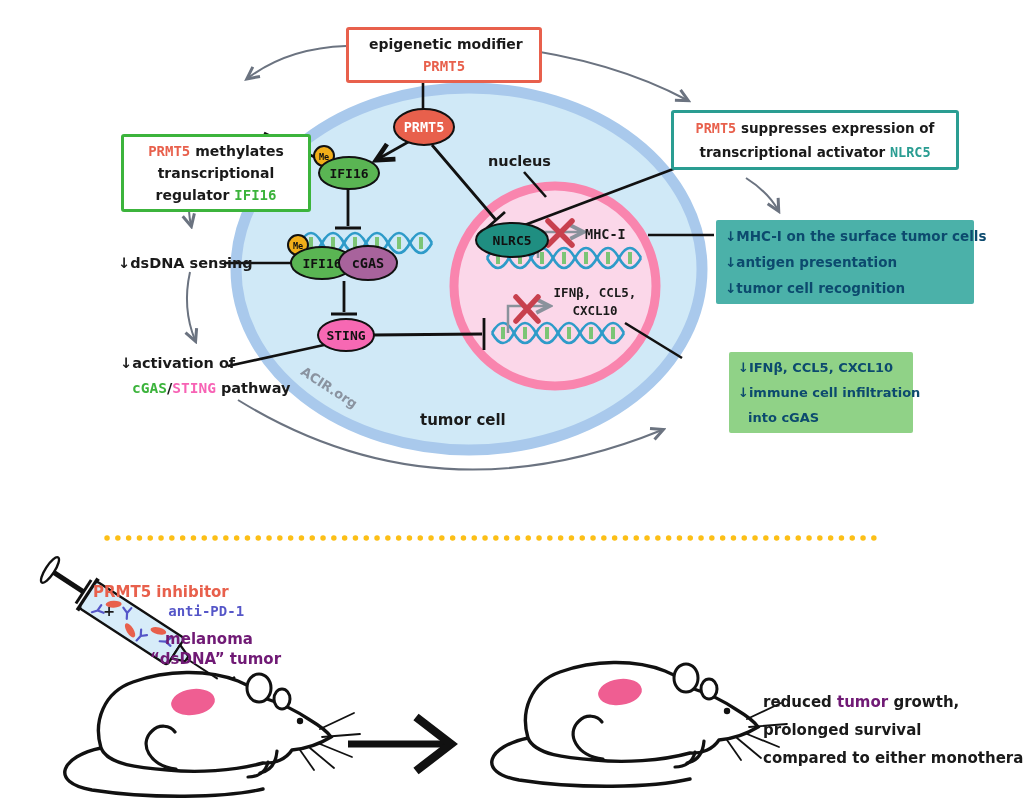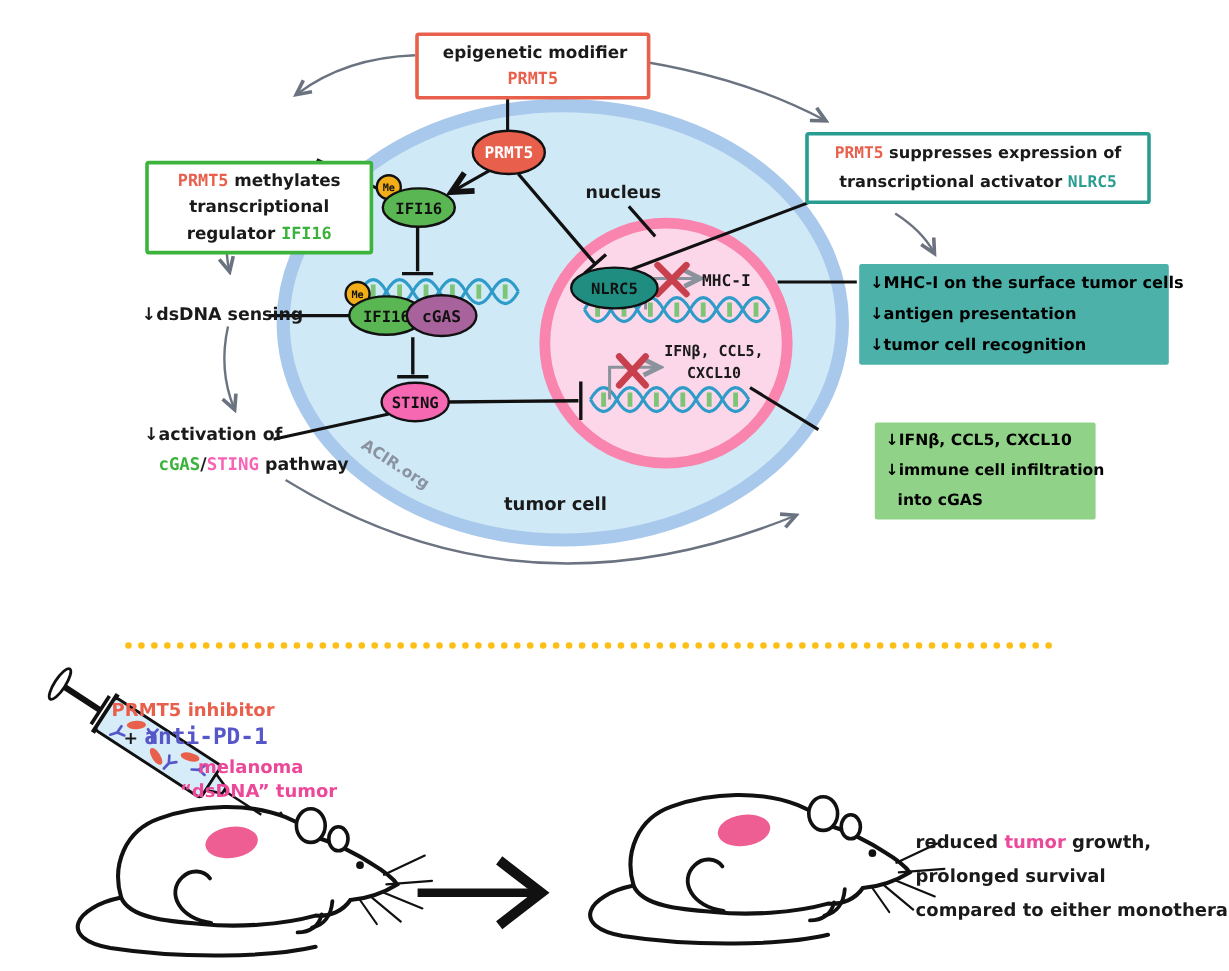--- a/index.html
+++ b/index.html
@@ -7,28 +7,28 @@
           font-family:"DejaVu Sans",sans-serif;color:#1a1a1a;}
   svg{position:absolute;left:0;top:0;}
   .abs{position:absolute;}
   .hand{font-family:"DejaVu Sans",sans-serif;font-weight:600;font-size:14.5px;line-height:1.35;color:#1a1a1a;}
   .mono{font-family:"DejaVu Sans Mono",monospace;font-weight:700;}
   .outline-box{background:#fff;border:3px solid #000;border-radius:3px;text-align:center;
                font-weight:600;font-size:14px;line-height:22px;padding:3px 20px;}
   .box-red{border-color:#e8604c;}
   .box-green{border-color:#3cb43c;}
   .box-teal{border-color:#2a9d92;}
-  .fill-box{border-radius:2px;font-weight:600;font-size:13.5px;color:#000000;padding:3px 9px;}
+  .fill-box{border-radius:2px;font-weight:600;font-size:13.5px;color:#0c4a6e;padding:3px 9px;}
   .teal-bg{background:#4bb1a9;line-height:26px;}
   .green-bg{background:#90d287;line-height:25px;font-size:13px;}
   .c-coral{color:#e8604c;}
   .c-green{color:#3bb33b;}
   .c-teal{color:#2a9d92;}
   .c-pink{color:#f763b5;}
-  .c-magenta{color:#ec4899;}
+  .c-magenta{color:#701a75;}
   .c-purple{color:#5556c8;}
   .c-gray{color:#8a93a0;}
   .nowrap{white-space:nowrap;}
 </style>
 </head>
 <body>
 
 <div class="canvas">
 
 <svg width="1024" height="809" viewBox="0 0 1024 809">
@@ -216,21 +216,21 @@
   <div class="nowrap">CXCL10</div>
 </div>
 <div class="abs hand nowrap" style="left:118px;top:254px;">↓dsDNA sensing</div>
 <div class="abs hand" style="left:120px;top:354px;">
   <div class="nowrap">↓activation of</div>
   <div class="nowrap" style="margin-left:12px;margin-top:5px;"><span class="mono c-green">cGAS</span><span>/</span><span class="mono c-pink">STING</span><span> pathway</span></div>
 </div>
 
 <div class="abs hand" style="left:93px;top:582px;">
   <div class="c-coral nowrap" style="font-size:15px;">PRMT5 inhibitor</div>
-  <div class="nowrap" style="margin-left:10px;"><span>+ </span><span class="mono c-purple" style="font-size:19px;">anti-PD-1</span></div>
+  <div class="nowrap" style="margin-left:10px;"><span>+ </span><span class="mono c-purple" style="font-size:14px;margin-left:48px;">anti-PD-1</span></div>
 </div>
 <div class="abs hand c-magenta" style="left:150px;top:629px;width:118px;text-align:center;font-size:15px;">
   <div class="nowrap">melanoma</div>
   <div class="nowrap">“dsDNA” tumor</div>
 </div>
 <div class="abs hand" style="left:763px;top:688px;font-size:15px;line-height:28px;">
   <div class="nowrap"><span>reduced </span><span class="c-magenta">tumor</span><span> growth,</span></div>
   <div class="nowrap">prolonged survival</div>
   <div class="nowrap">compared to either monotherapy</div>
 </div>

